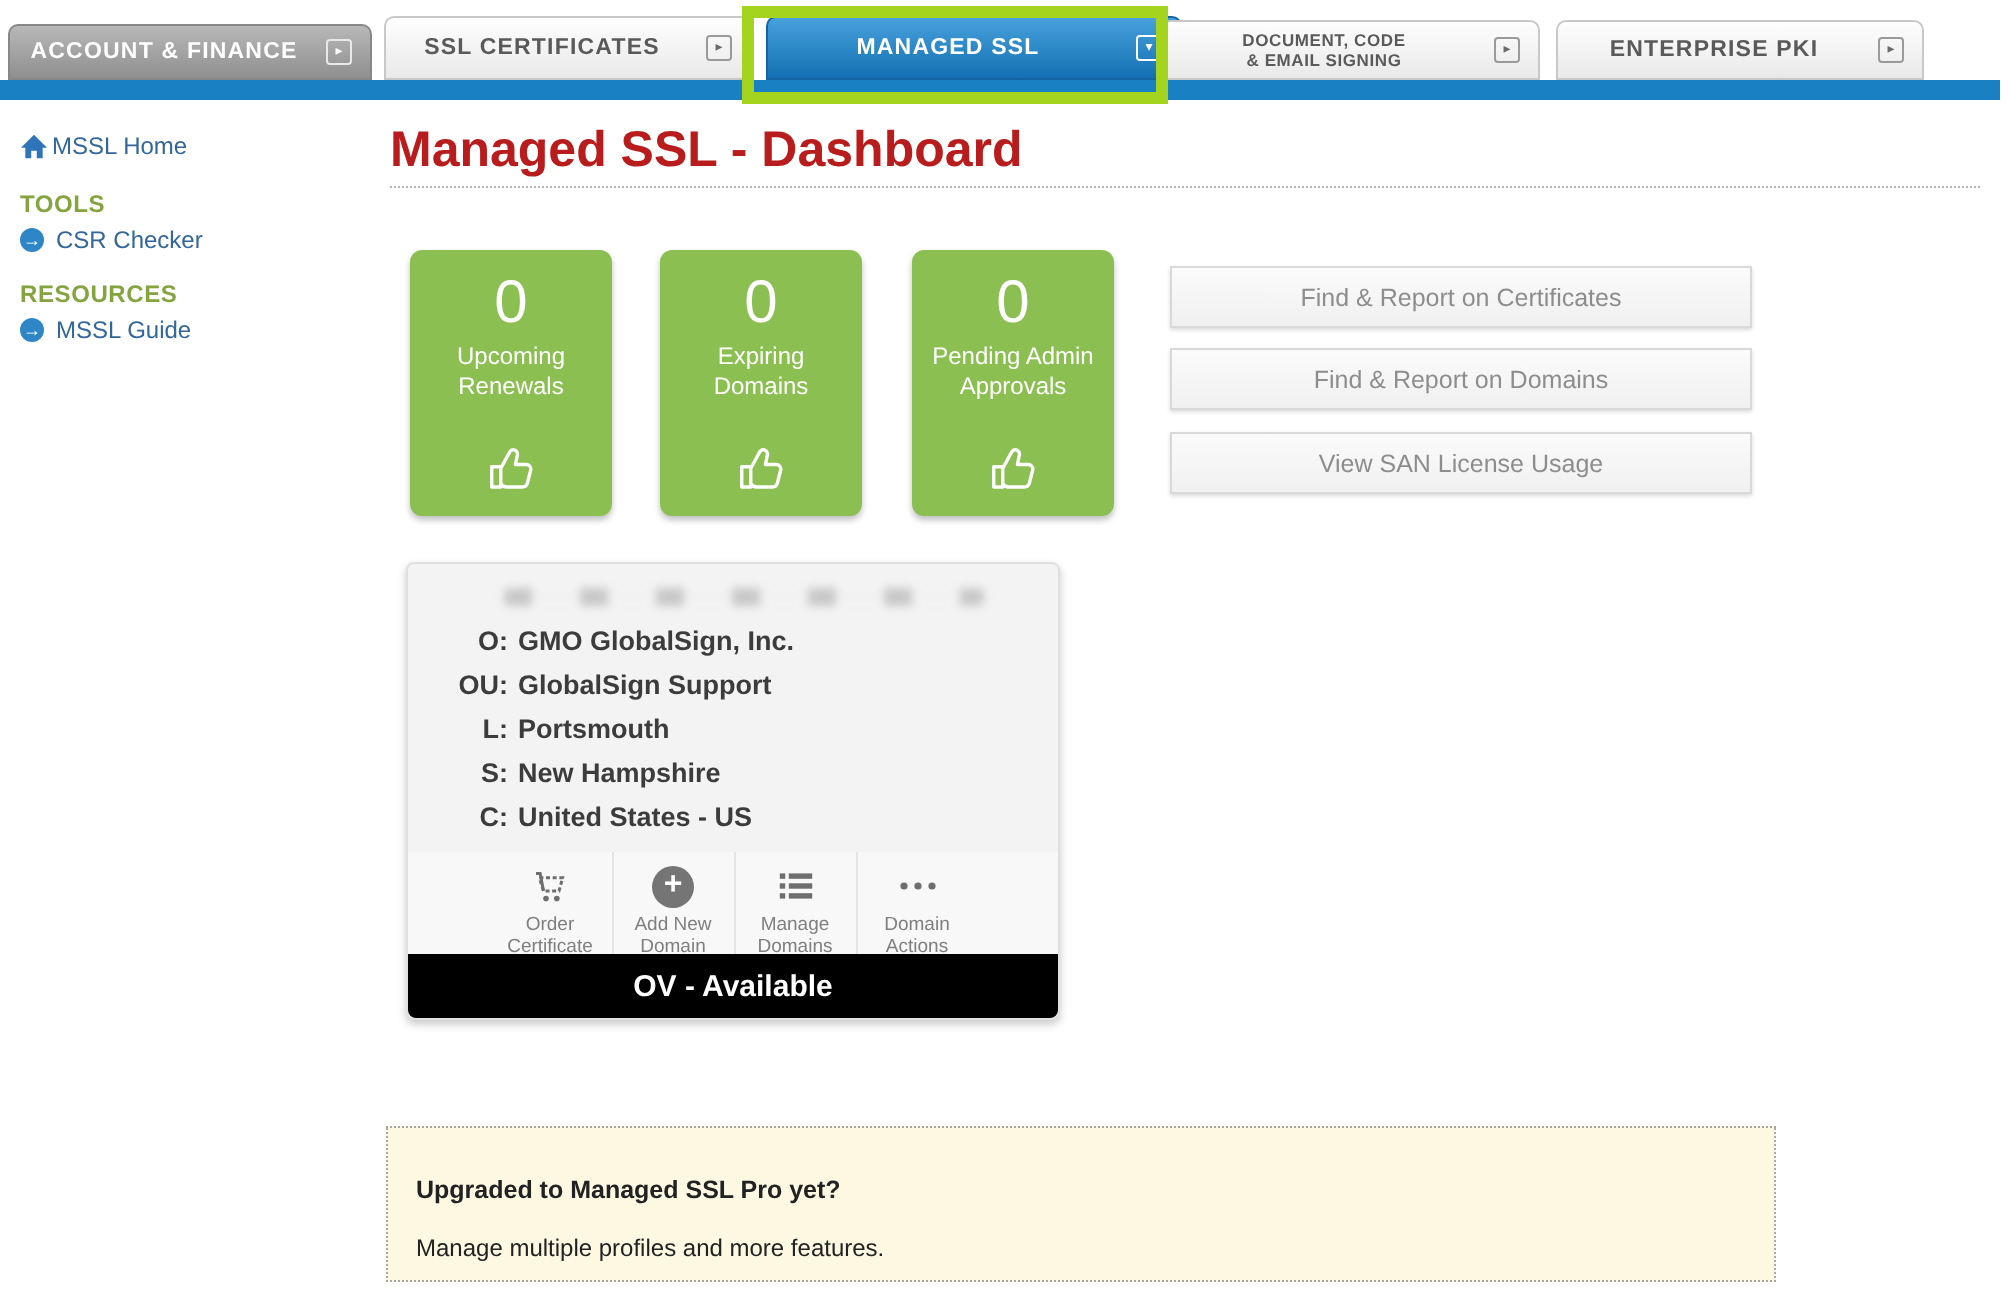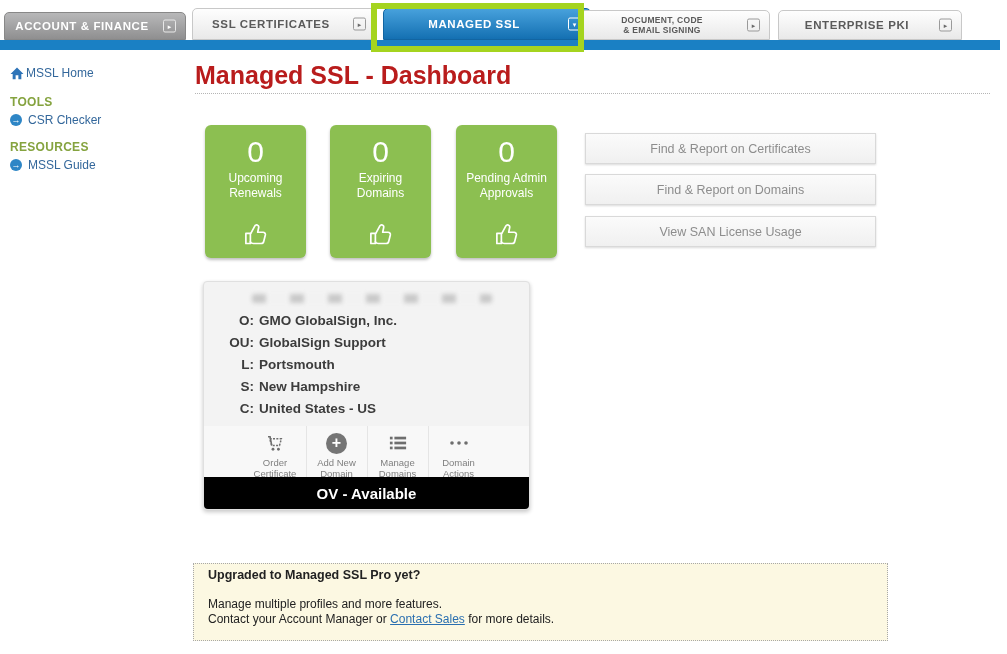--- a/index.html
+++ b/index.html
@@ -67,21 +67,21 @@
   .action-icon { height:22px; display:flex; align-items:center; justify-content:center; }
   .action-label { font-size:9.5px; line-height:11px; color:#7f7f7f; margin-top:3px; }
   .plus-circle { display:inline-block; width:21px; height:21px; border-radius:50%; background:#757575;
       color:#fff; font-size:16px; line-height:20px; text-align:center; font-weight:bold; }
   .status-bar { position:absolute; left:0; bottom:0; width:100%; height:32px; background:#000000;
       border-radius:0 0 4px 4px; color:#ffffff; font-weight:bold; font-size:15px;
       display:flex; align-items:center; justify-content:center; box-shadow:inset 0 -3px 0 rgba(0,0,0,.08); }
 
   
   .notice { position:absolute; left:193px; top:563px; width:695px; height:78px;
-      background:#FCF8E2; border:1px dotted #a8a8a8; padding:4px 14px; font-size:12px; color:#222; }
+      background:#FCF8E2; border:1px dotted #a8a8a8; padding:24px 14px; font-size:12px; color:#222; }
   .notice-heading { font-weight:bold; font-size:12.5px; }
   .notice-lines { margin-top:15px; line-height:15px; }
   .notice a, .notice .link { color:#2a6fb0; text-decoration:underline; cursor:pointer; }
 </style>
 </head>
 <body>
 
 <div class="page">
 
   <div class="tabbar">
@@ -242,19 +242,16 @@
       </div>
     </div>
 
     <div class="status-bar">OV - Available</div>
   </div>
 
   <div class="notice">
     <div class="notice-heading">Upgraded to Managed SSL Pro yet?</div>
     <div class="notice-lines">
       <div>Manage multiple profiles and more features.</div>
-      <div>
-        <span>Contact your Account Manager or </span><span class="link">Contact Sales</span><span> for more details.</span>
-      </div>
     </div>
   </div>
 
 </div>
 
 </body></html>

